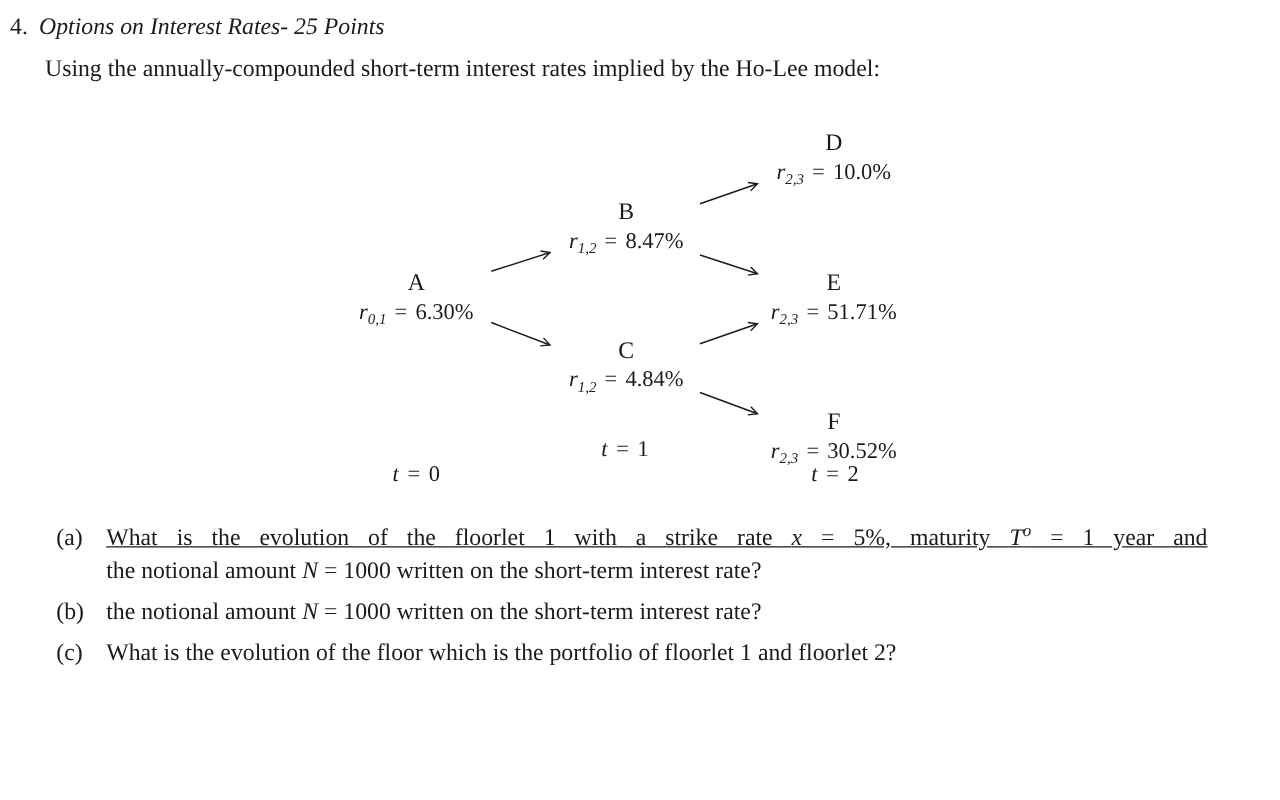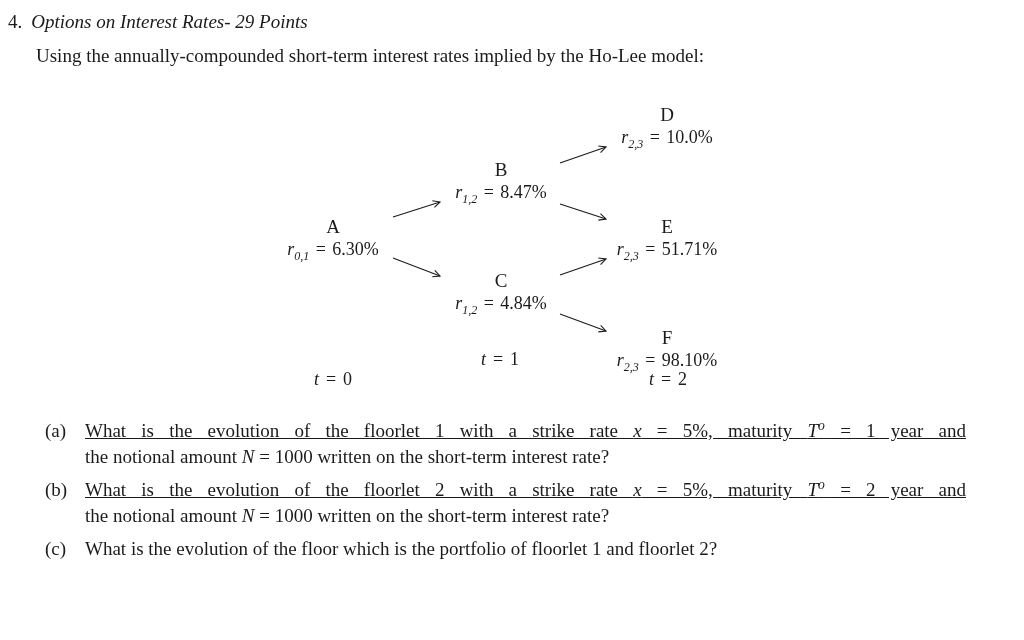--- a/index.html
+++ b/index.html
@@ -36,21 +36,21 @@
   .qline { line-height: 26px; }
   .qline.just { text-align: justify; text-align-last: justify; text-decoration: underline; }
   .seg-plain { font-style: normal; text-align: center; }
   .seg-math { font-style: italic; }
   .seg-sup { font-style: italic; vertical-align: super; font-size: 0.72em; line-height: 0; }
 </style>
 </head>
 <body>
 
 <div class="heading">
-  <span class="num">4.</span><span class="title-it">Options on Interest Rates- 29 Points</span>
+  <span class="num">4.</span><span class="title-it">Options on Interest Rates- 25 Points</span>
 </div>
 
 <div class="intro">Using the annually-compounded short-term interest rates implied by the Ho-Lee model:</div>
 
 <div class="tree">
 
   <svg class="edges" width="1024" height="640" viewBox="0 0 1024 640">
     <defs>
       <marker id="arrow" viewBox="0 0 10 10" refX="8.5" refY="5" markerWidth="9" markerHeight="9" orient="auto">
         <path d="M1.5,1.5 L8.5,5 L1.5,8.5" fill="none" stroke="#1b1b1b" stroke-width="1.1"></path>
@@ -107,21 +107,21 @@
       <span class="meq">=</span>
       <span class="mval">51.71%</span>
     </div>
   </div>
 
   <div class="tnode" style="left:592px; top:327px;">
     <div class="tletter">F</div>
     <div class="trate">
       <span class="mvar">r</span><sub class="msub">2,3</sub>
       <span class="meq">=</span>
-      <span class="mval">98.10%</span>
+      <span class="mval">30.52%</span>
     </div>
   </div>
 
   <div class="tlabel" style="left:288px; top:368px;">
     <span class="mvar">t</span><span class="meq">=</span><span>0</span>
   </div>
   <div class="tlabel" style="left:455px; top:348px;">
     <span class="mvar">t</span><span class="meq">=</span><span>1</span>
   </div>
   <div class="tlabel" style="left:623px; top:368px;font-family:Liberation Serif, serif;">
@@ -130,20 +130,19 @@
 </div>
 
 <div class="questions">
   <div class="qitem">
     <span class="qlabel">(a)</span>
     <div class="qline just"><span class="seg-plain">What is the evolution of the floorlet 1 with a strike rate </span><span class="seg-math">x</span><span class="seg-plain"> = 5%, maturity </span><span class="seg-math">T</span><span class="seg-sup">o</span><span class="seg-plain"> = 1 year and</span></div>
     <div class="qline"><span class="seg-plain">the notional amount </span><span class="seg-math">N</span><span class="seg-plain"> = 1000 written on the short-term interest rate?</span></div>
   </div>
   <div class="qitem">
     <span class="qlabel">(b)</span>
-    <div class="qline just"><span class="seg-plain">What is the evolution of the floorlet 2 with a strike rate </span><span class="seg-math">x</span><span class="seg-plain"> = 5%, maturity </span><span class="seg-math">T</span><span class="seg-sup">o</span><span class="seg-plain"> = 2 year and</span></div>
     <div class="qline"><span class="seg-plain">the notional amount </span><span class="seg-math">N</span><span class="seg-plain"> = 1000 written on the short-term interest rate?</span></div>
   </div>
   <div class="qitem">
     <span class="qlabel">(c)</span>
     <div class="qline"><span class="seg-plain">What is the evolution of the floor which is the portfolio of floorlet 1 and floorlet 2?</span></div>
   </div>
 </div>
 
 </body></html>

